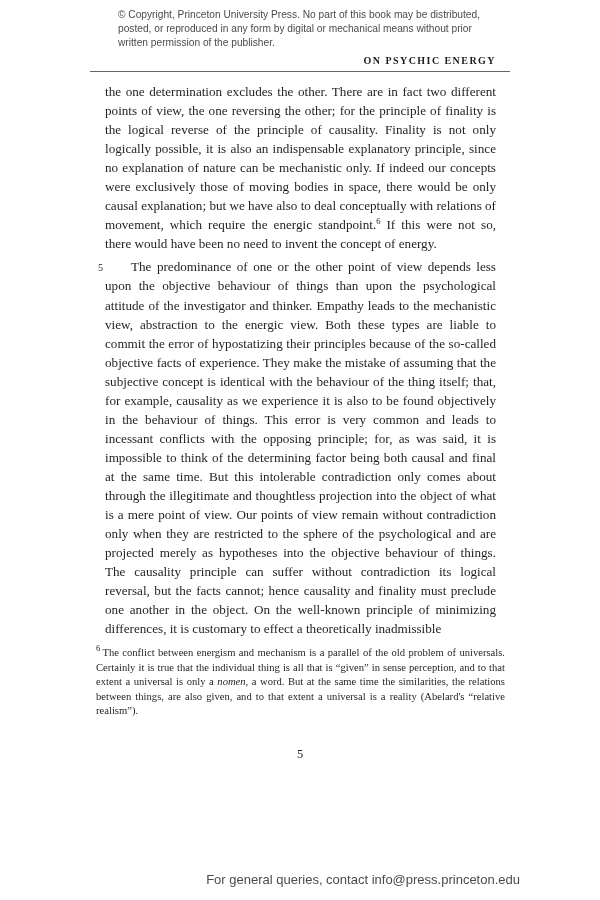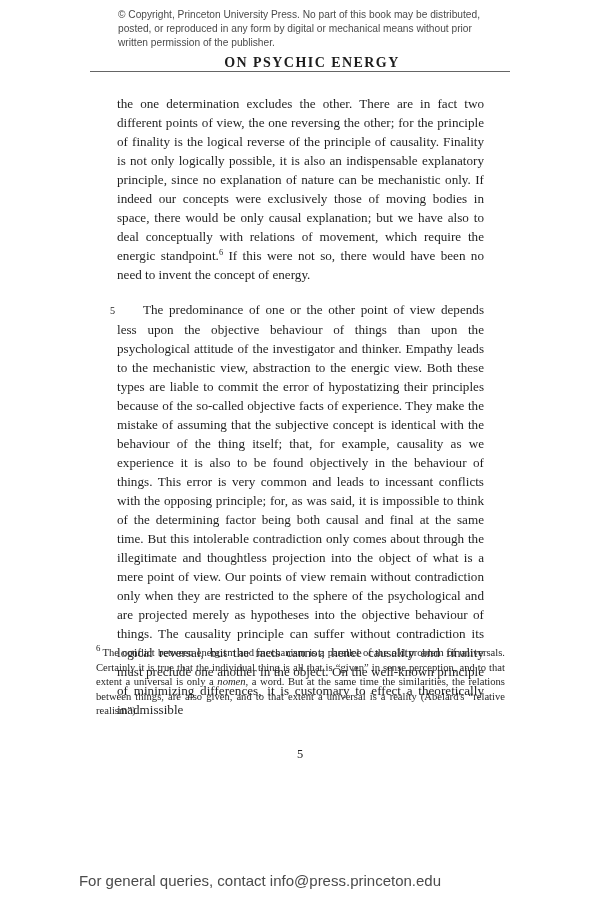--- a/index.html
+++ b/index.html
@@ -33,24 +33,24 @@
     font-size: 10.2px;
     line-height: 14.2px;
     color: #4b4b4b;
     text-align: left;
   }
 
   
   .runhead {
     position: absolute;
     top: 55px;
-    left: 102px;
+    left: 76px;
     width: 420px;
-    text-align: center;
-    font-size: 14px;
+    text-align: right;
+    font-size: 10px;
     letter-spacing: 1.45px;
     color: #1c1c1c;
     font-weight: 600;
   }
   .rule {
     position: absolute;
     top: 71px;
     left: 90px;
     width: 420px;
     height: 1px;
@@ -64,21 +64,21 @@
     top: 78px;
     left: 101px;
     width: 399px;
     font-size: 13.15px;
     line-height: 19.05px;
     text-align: justify;
     text-justify: inter-word;
     color: #1f1f1f;
   }
   .body-col p {
-    margin: 16px;
+    margin: 4px;
   }
   .para-marked {
     position: relative;
     text-indent: 26px;
   }
   .margin-num {
     position: absolute;
     left: -14px;
     top: 1px;
     width: 12px;
@@ -122,23 +122,23 @@
     font-size: 12.4px;
     color: #232323;
   }
 
   
   .queries {
     position: absolute;
     top: 872px;
     left: 0;
     width: 520px;
-    text-align: center;
+    text-align: right;
     font-family: "Liberation Sans", "DejaVu Sans", sans-serif;
-    font-size: 15px;
+    font-size: 13px;
     color: #4b4b4b;
   }
 </style>
 </head>
 <body>
 
 <div class="page">
 
   <div class="copyright">© Copyright, Princeton University Press. No part of this book may be distributed, posted, or reproduced in any form by digital or mechanical means without prior written permission of the publisher.</div>
 

